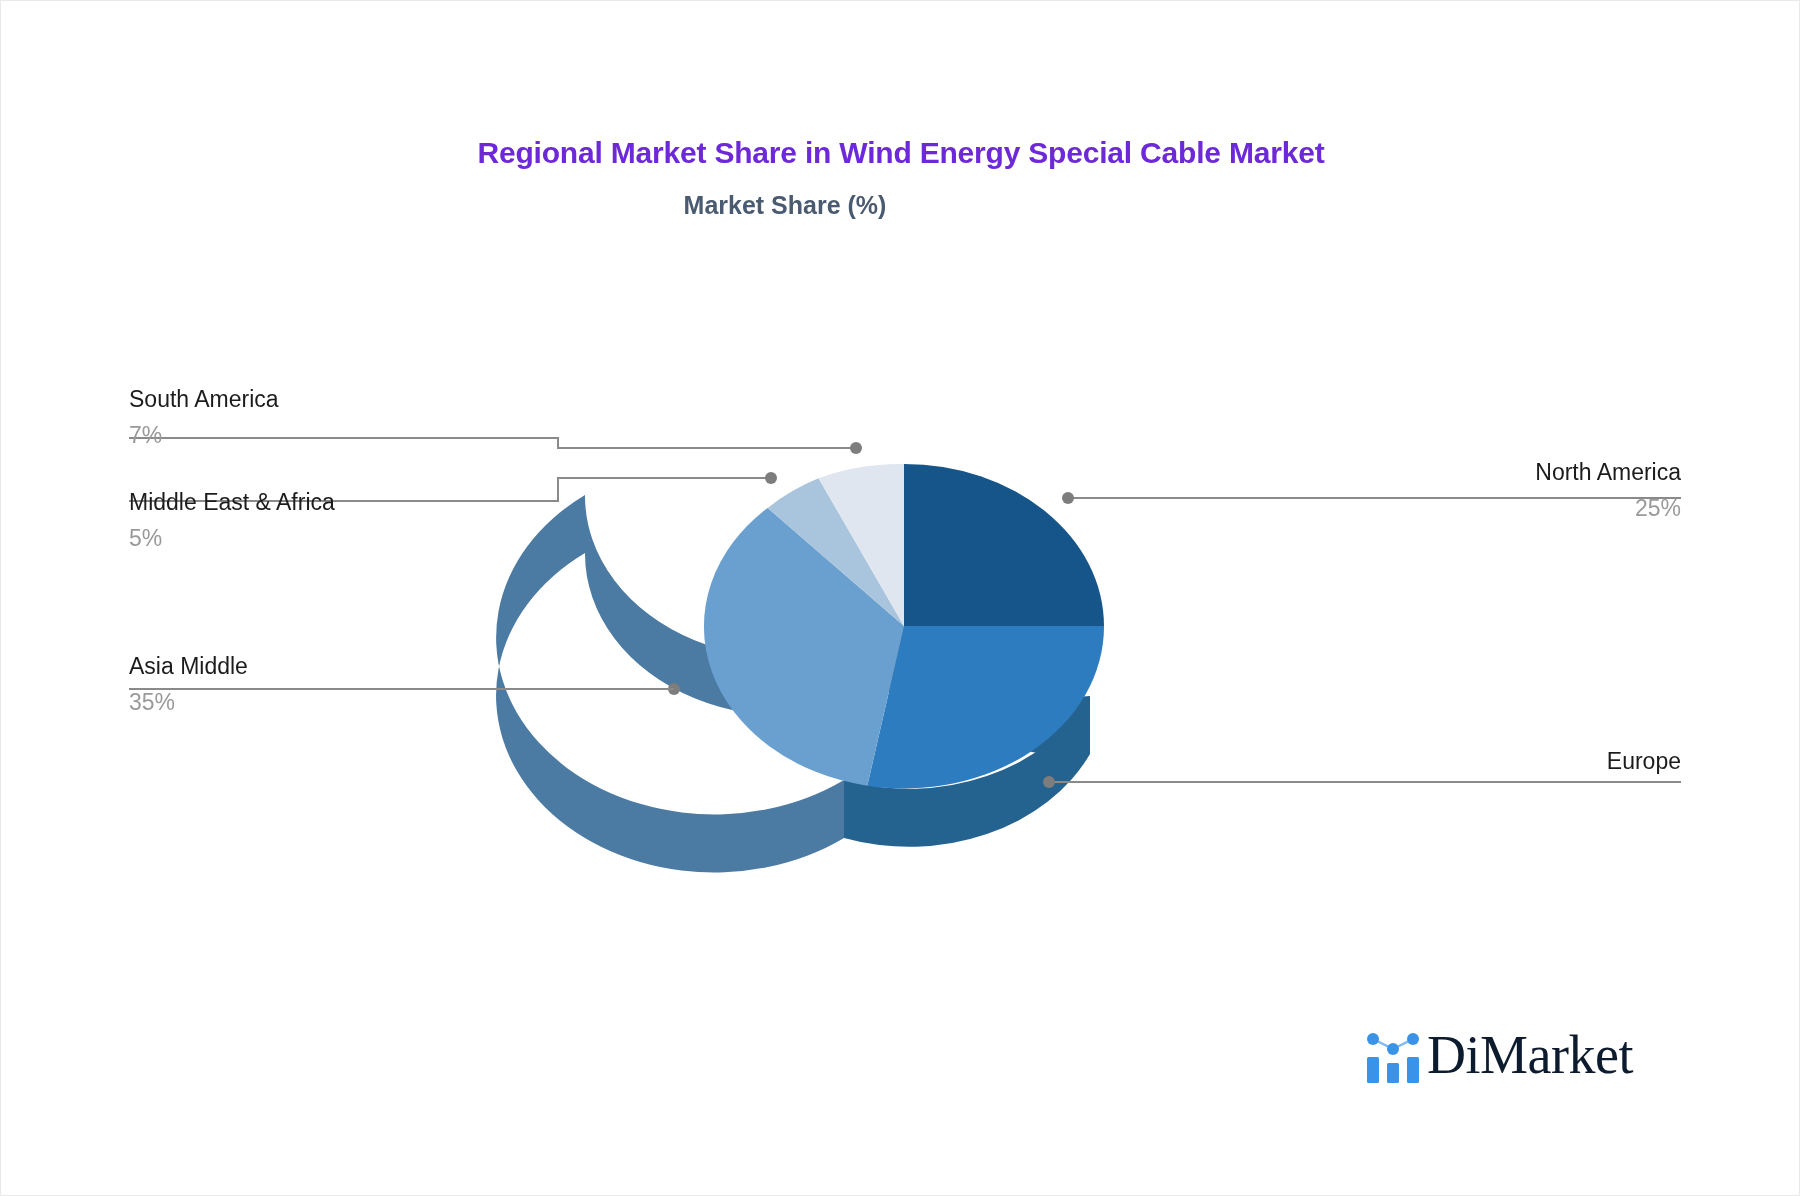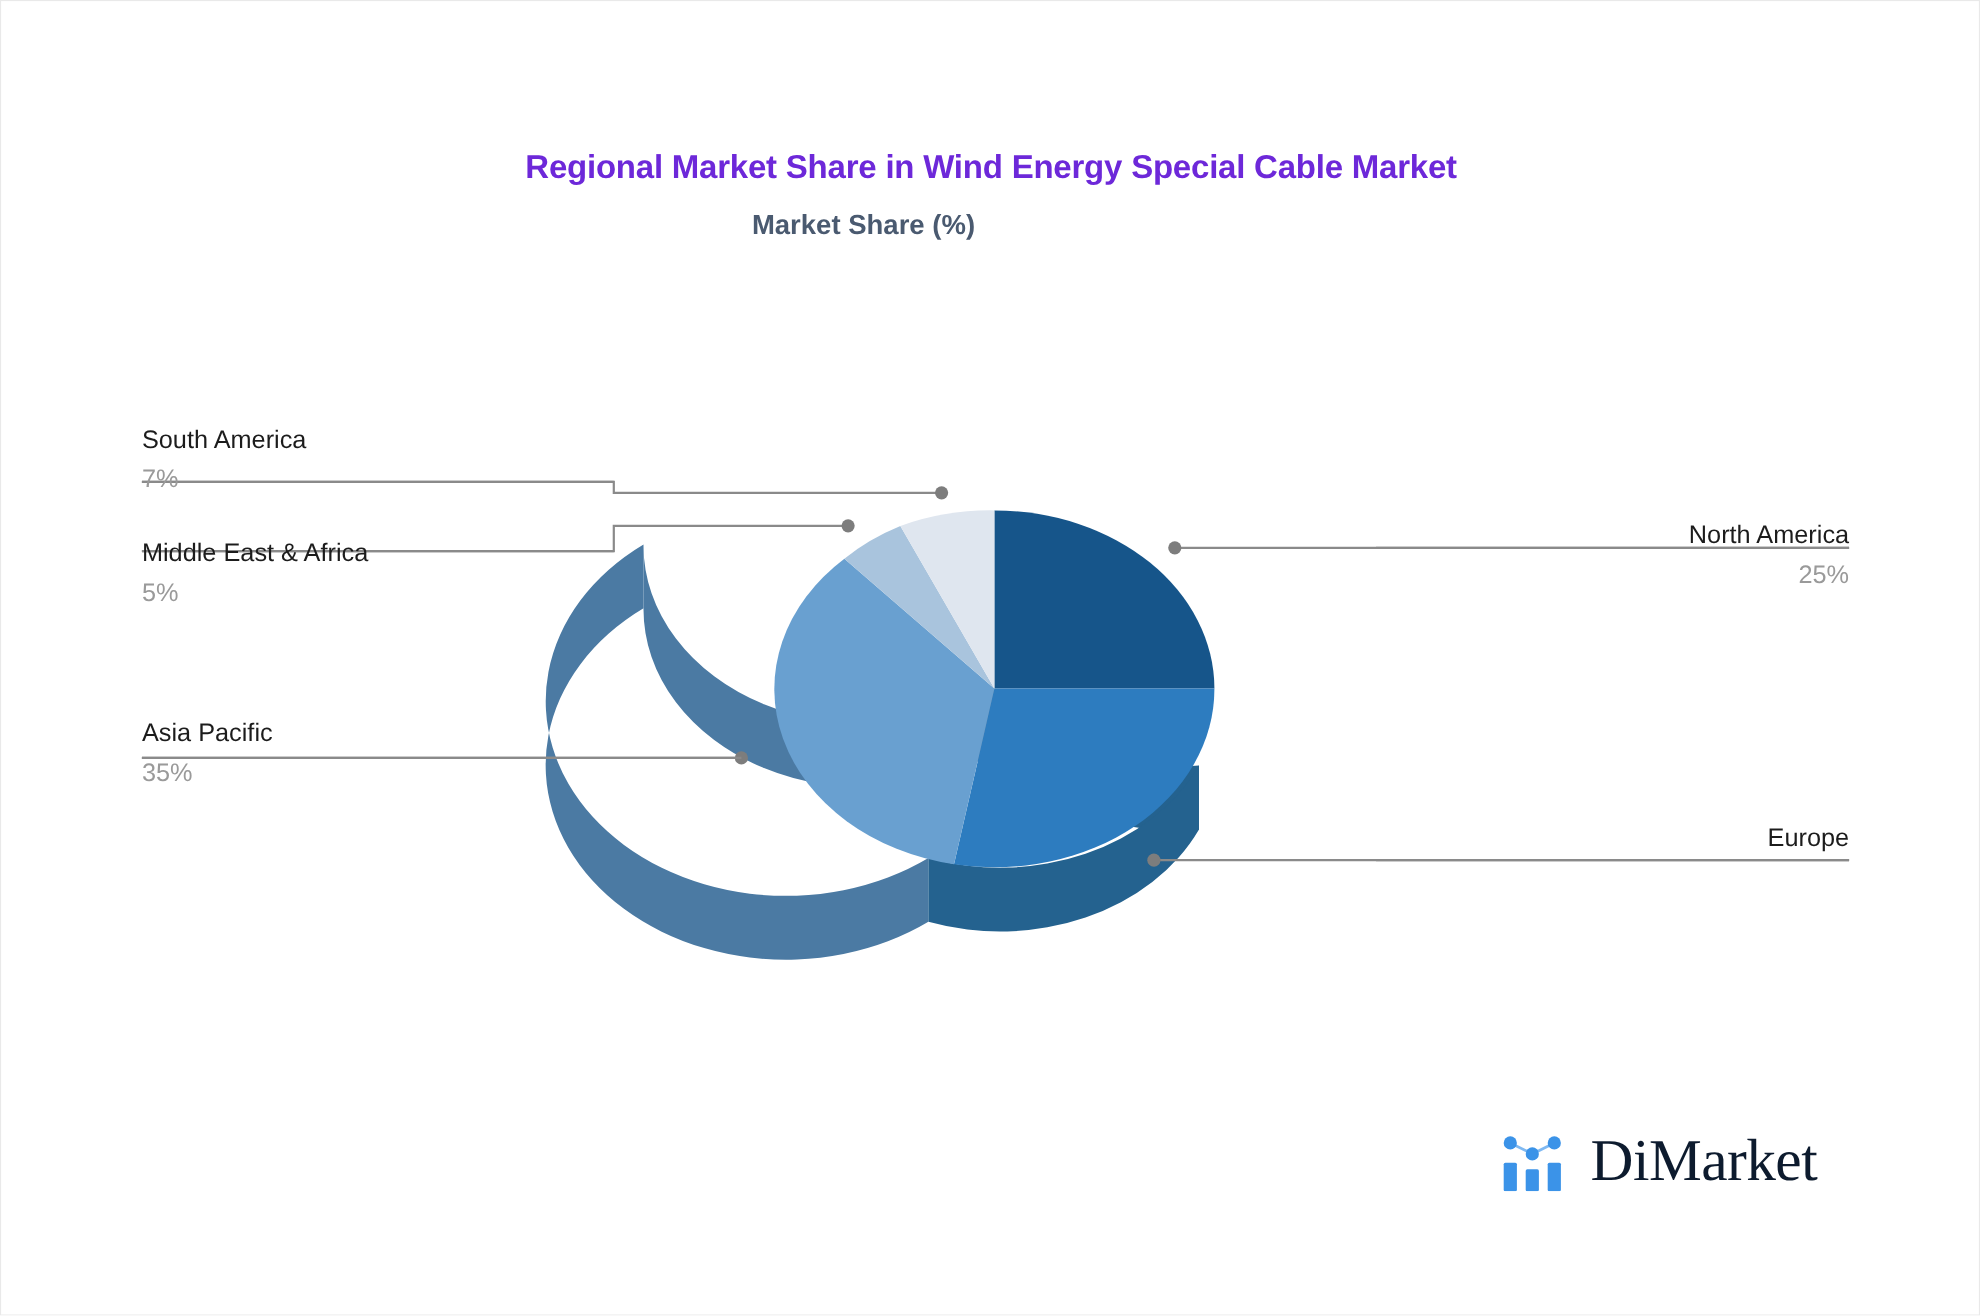--- a/index.html
+++ b/index.html
@@ -71,21 +71,21 @@
   .callout.right .cl-name,
   .callout.right .cl-value { text-align: right; }
 
   
   .logo {
     position: absolute;
     left: 1363px;
     top: 1026px;
     display: flex;
     align-items: center;
-    gap: 24px;
+    gap: 5px;
   }
   .logo-mark { width: 58px; height: 56px; display: block; }
   .logo-word {
     font-family: "Liberation Serif", serif;
     font-size: 54px;
     color: #0d1b2e;
     line-height: 56px;
     letter-spacing: -0.5px;
   }
 </style>
@@ -151,25 +151,25 @@
     <div class="cl-name">South America</div>
     <div class="cl-value">7%</div>
   </div>
 
   <div class="callout left" style="left:128px; top:486px; width:420px;">
     <div class="cl-name">Middle East &amp; Africa</div>
     <div class="cl-value">5%</div>
   </div>
 
   <div class="callout left" style="left:128px; top:650px; width:420px;">
-    <div class="cl-name">Asia Pacific</div>
+    <div class="cl-name">Asia Middle</div>
     <div class="cl-value">35%</div>
   </div>
 
-  <div class="callout right" style="left:1250px; top:470px; width:430px;">
+  <div class="callout right" style="left:1250px; top:456px; width:430px;">
     <div class="cl-name">North America</div>
     <div class="cl-value">25%</div>
   </div>
 
   <div class="callout right" style="left:1250px; top:745px; width:430px;">
     <div class="cl-name">Europe</div>
   </div>
 
   <div class="logo">
     <svg class="logo-mark" viewBox="0 0 58 56">

